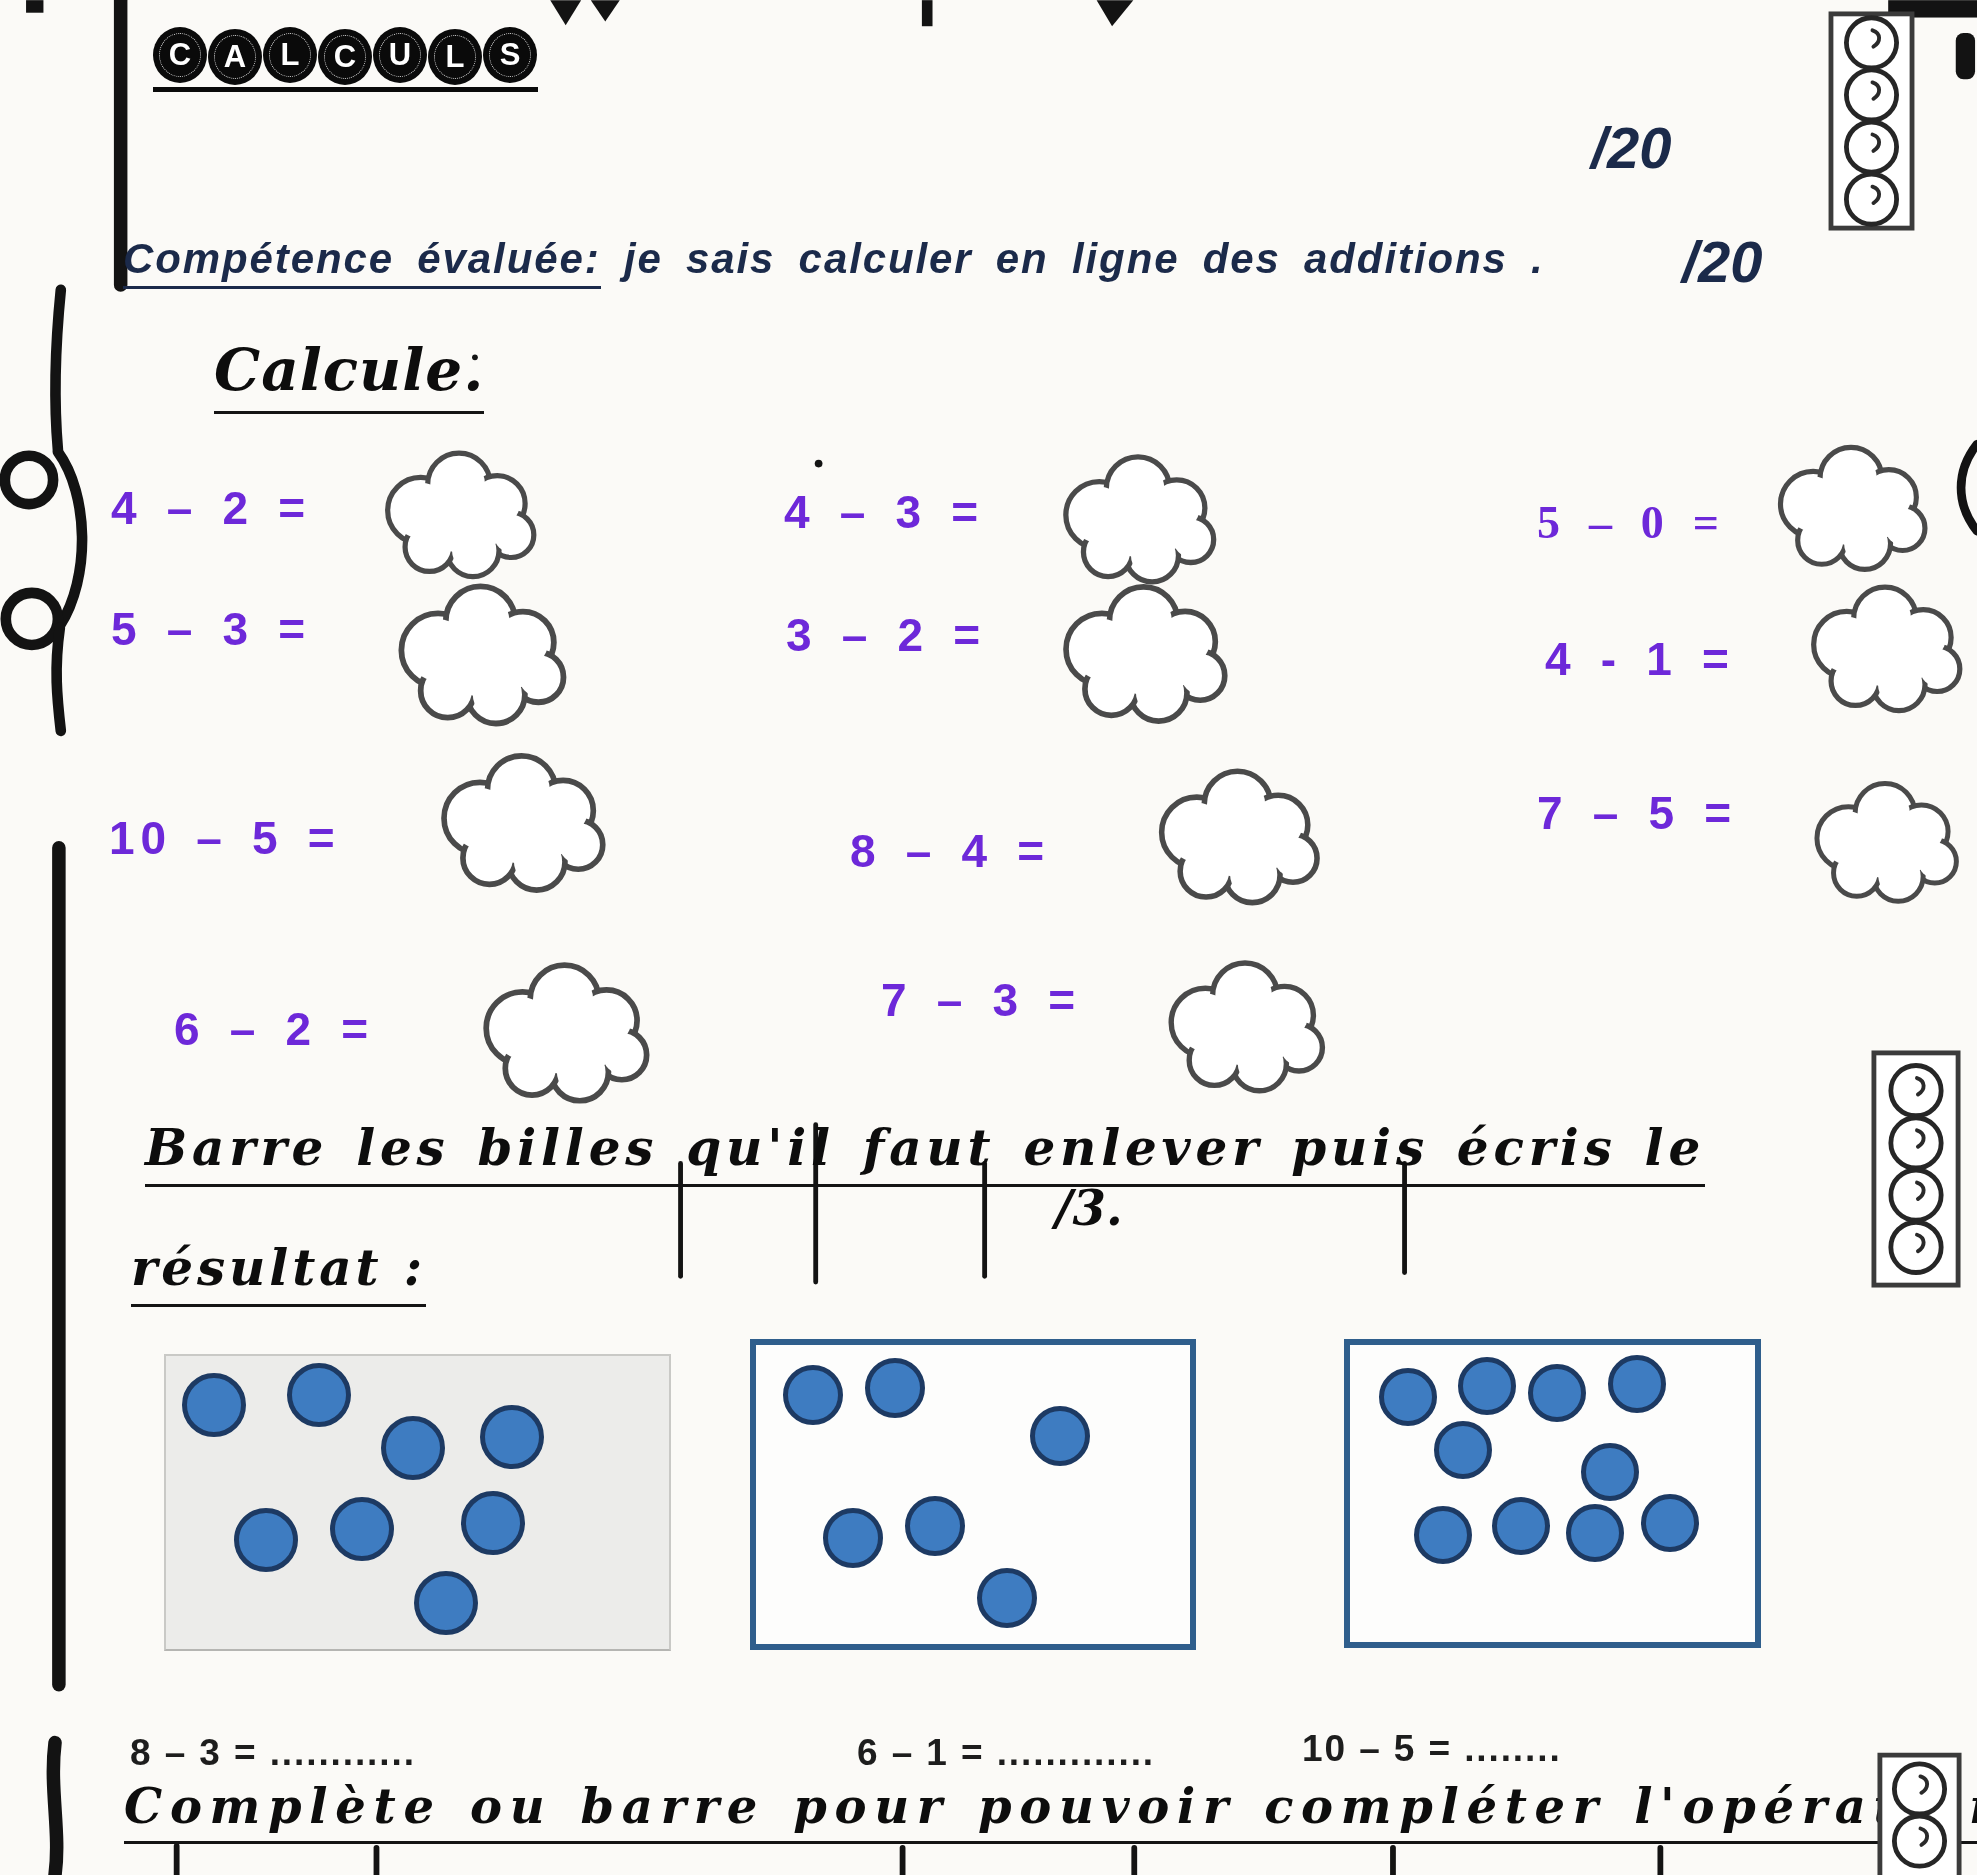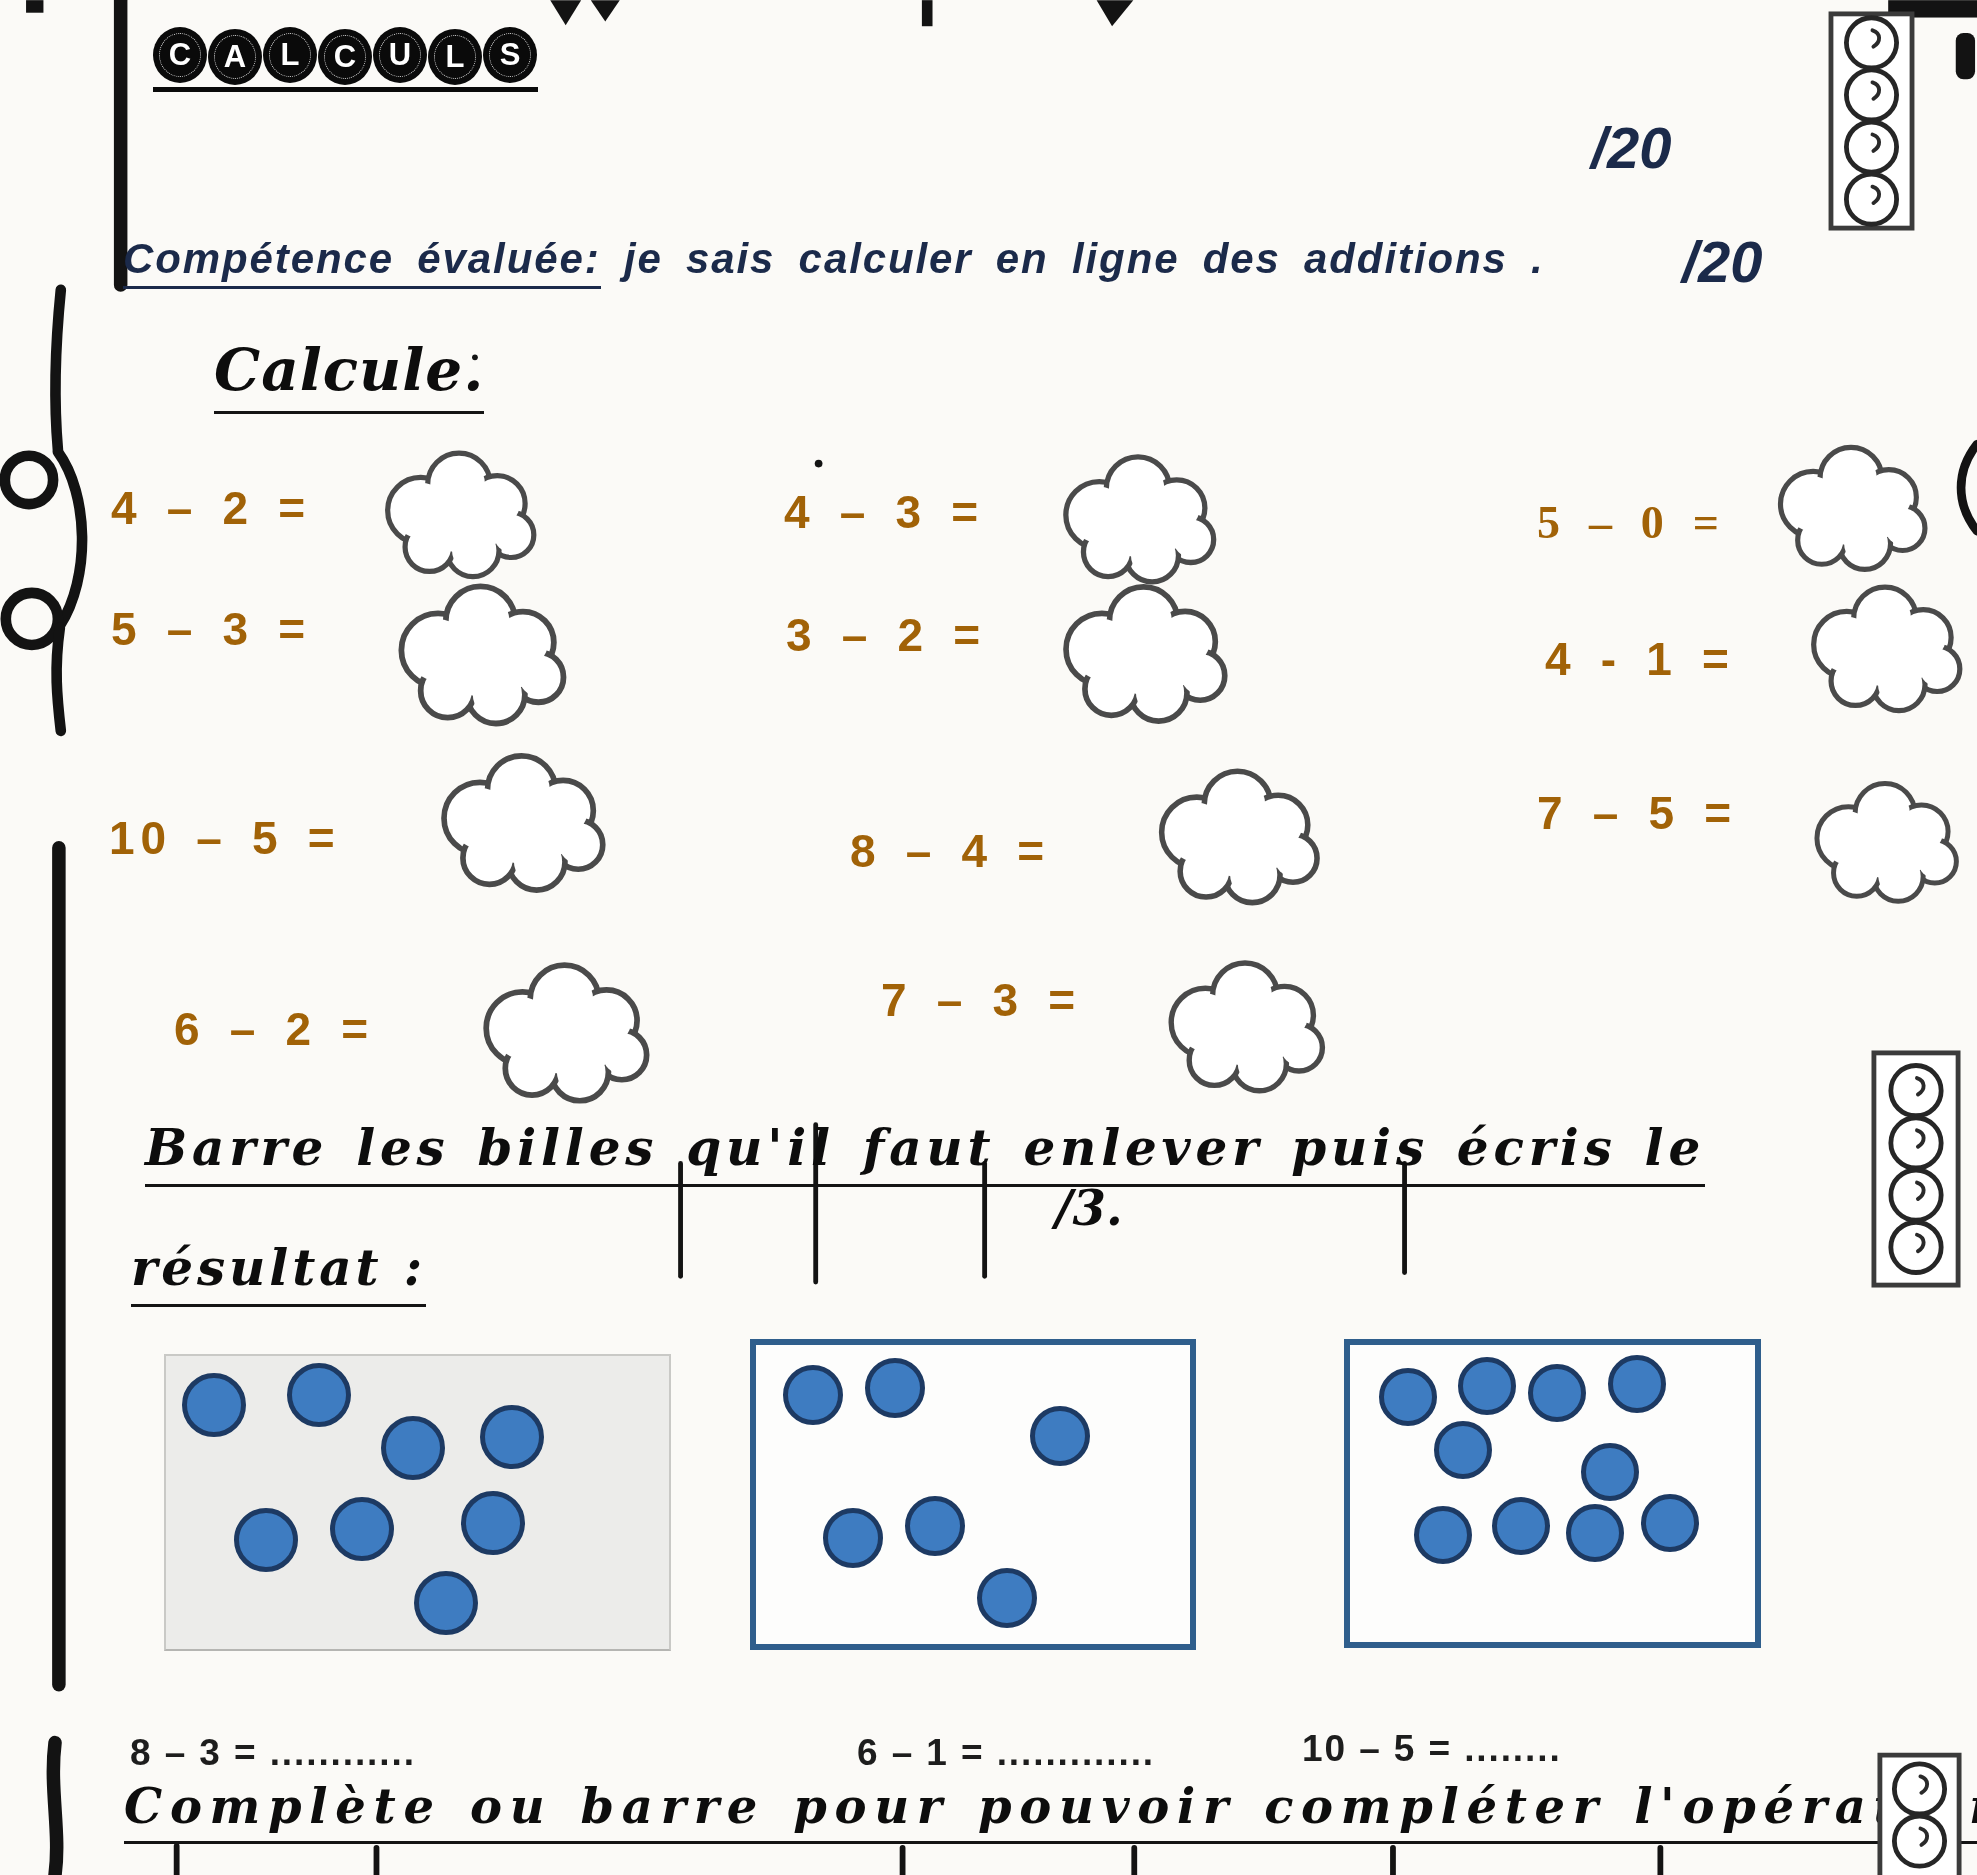--- a/index.html
+++ b/index.html
@@ -35,21 +35,21 @@
     color:#0d0d0d;white-space:nowrap;
   }
   .cursive.ul{border-bottom:3.9px solid #141414;padding-bottom:7px;}
   #calc-heading{left:214px;top:336px;font-size:58px;letter-spacing:1px;}
   #instr1{left:145px;top:1118px;font-size:50px;letter-spacing:4.8px;word-spacing:5.8px;}
   #instr1-score{left:1055px;top:1180px;font-size:48px;}
   #instr2{left:92px;top:1238px;font-size:50px;letter-spacing:3.9px;margin-left:39px;}
   #bottom-line{left:124px;top:1778px;font-size:48px;letter-spacing:7.7px;word-spacing:3.9px;}
   
   .eq-text{
-    position:absolute;font-weight:bold;font-size:46px;color:#a16207;
+    position:absolute;font-weight:bold;font-size:46px;color:#6d28d9;
     white-space:nowrap;letter-spacing:5.8px;word-spacing:5.8px;
   }
   .cloud{position:absolute;}
   
   .marble-box{position:absolute;box-sizing:border-box;}
   .marble-box.gray{background:#ececea;border:2.9px solid #c9c9c6;border-bottom-color:#b5b5b2;}
   .marble-box.outlined{background:#fdfdfc;border:6.8px solid #2f5e8c;}
   .marble-dot{position:absolute;border-radius:50%;box-sizing:border-box;}
   .box-label{
     position:absolute;font-weight:bold;font-size:37px;color:#1d1d1d;

